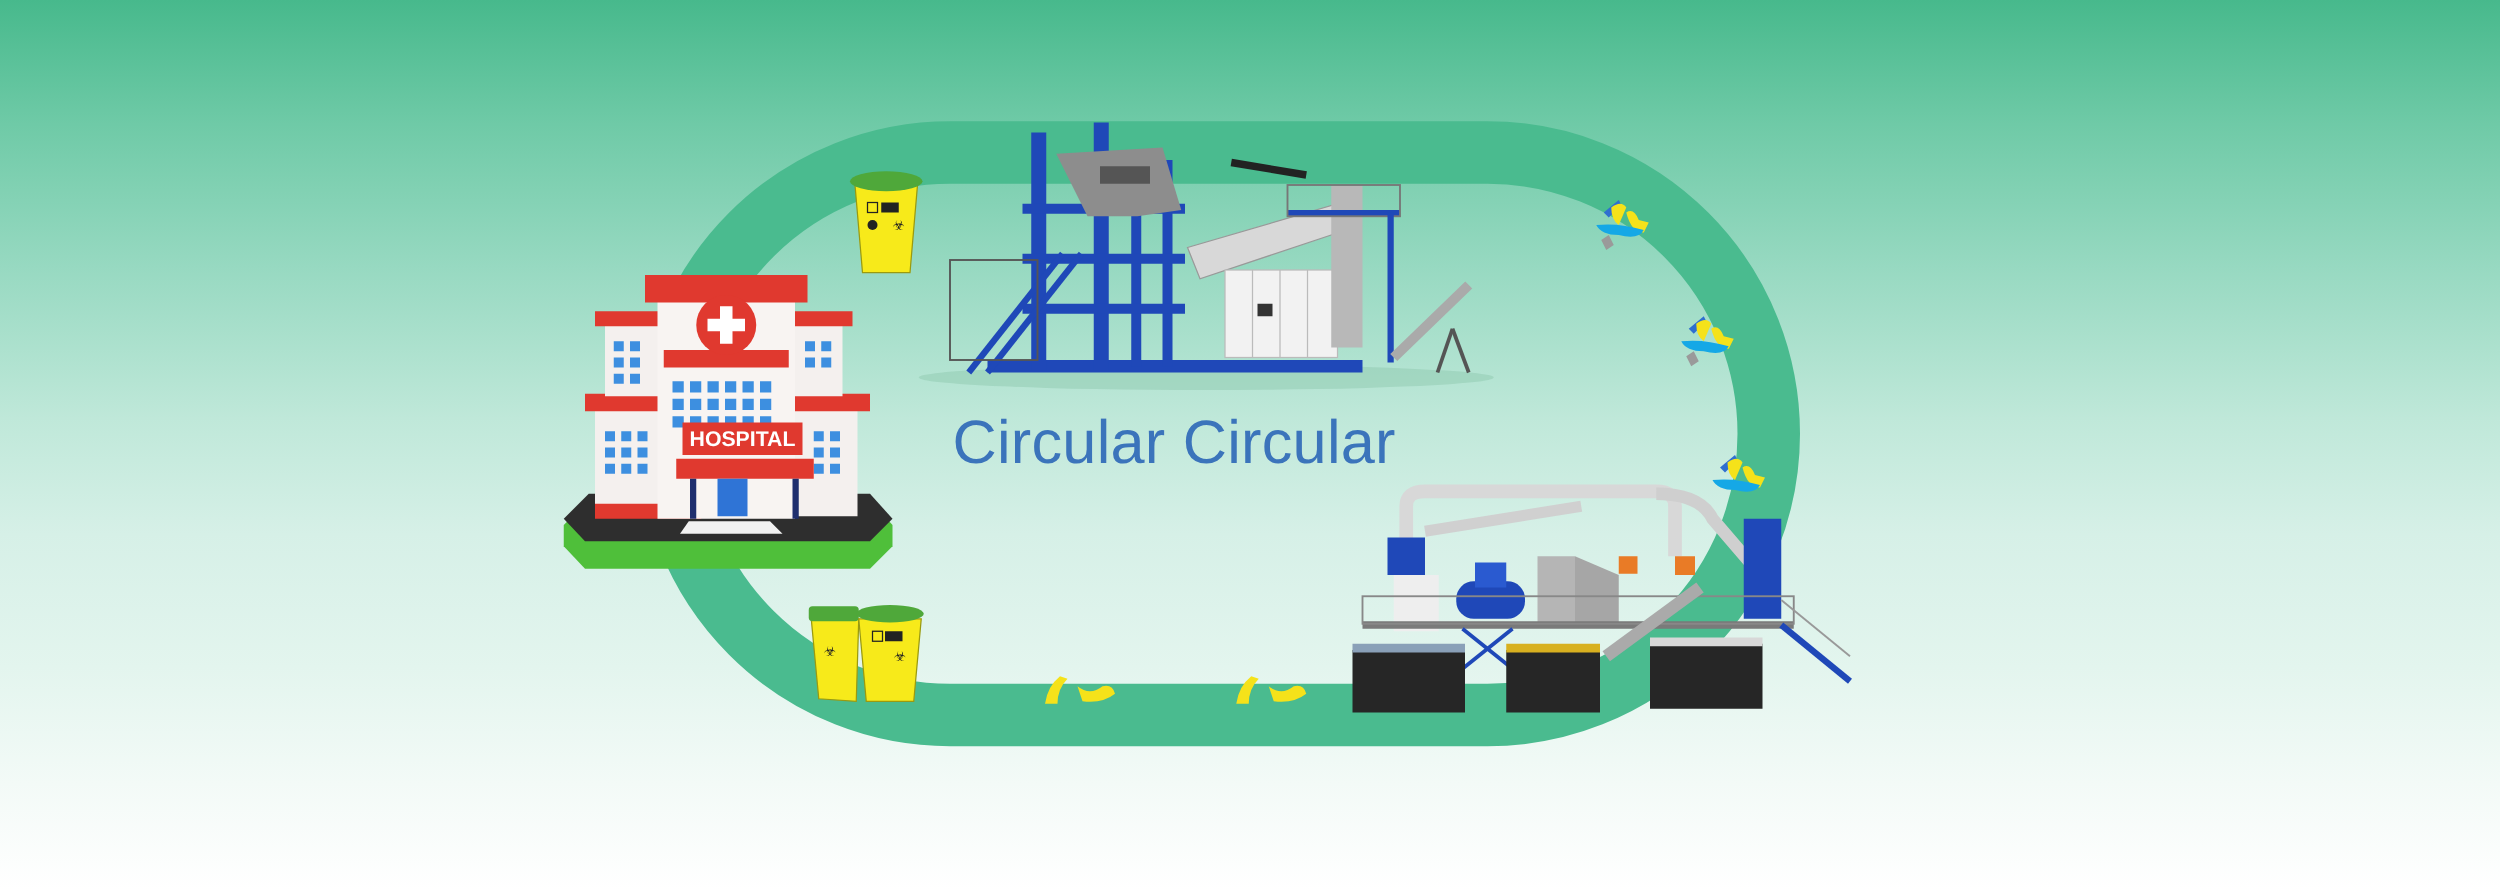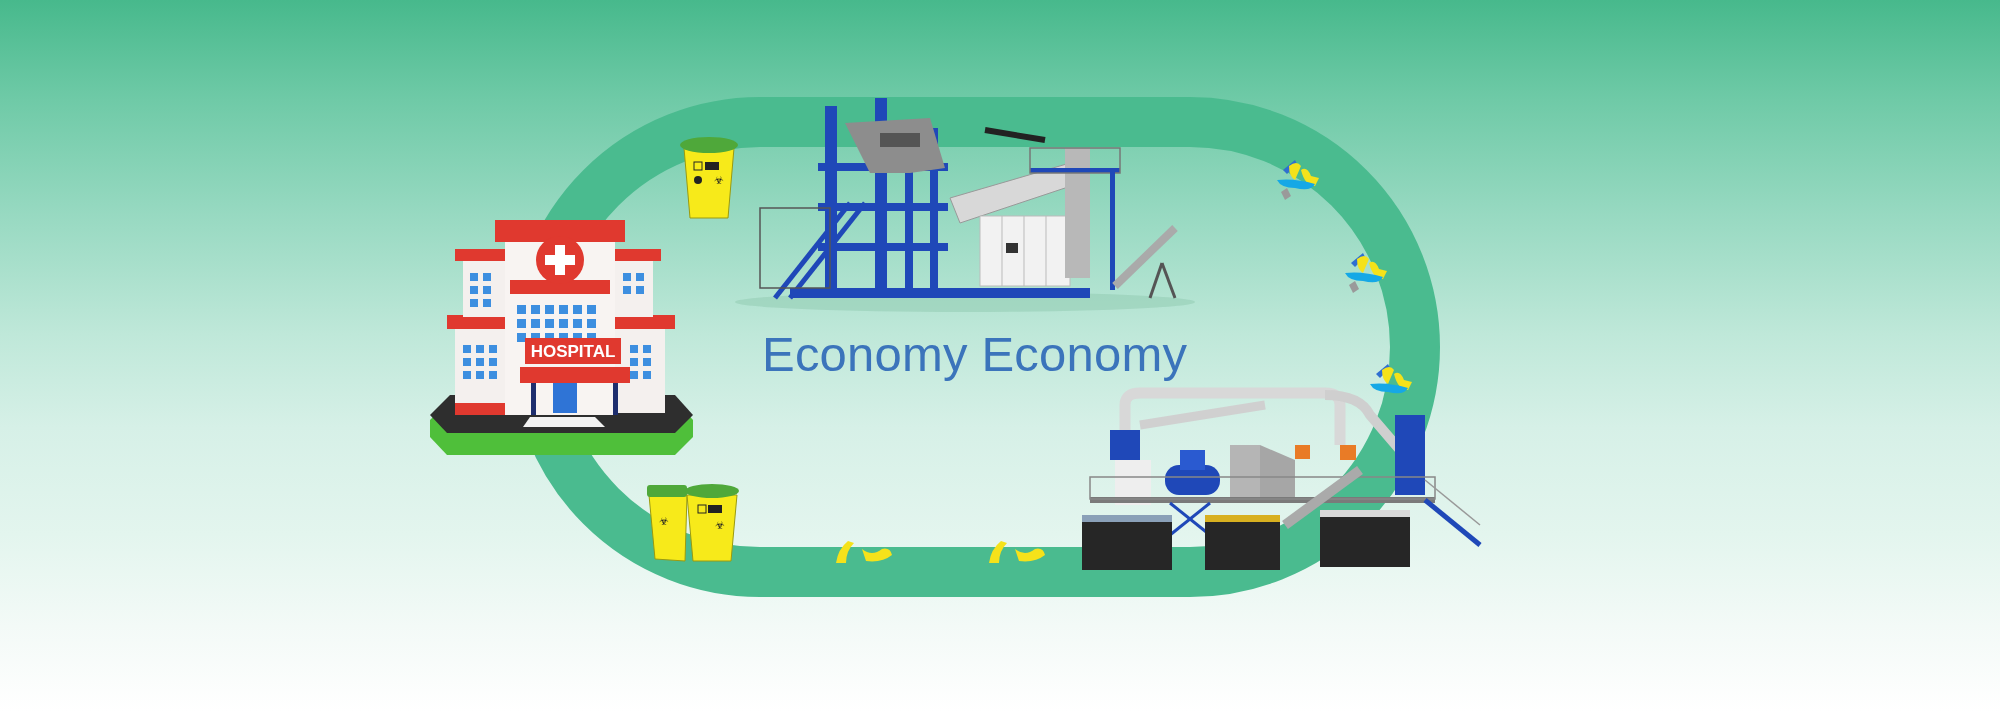--- a/index.html
+++ b/index.html
@@ -15,21 +15,21 @@
 <body>
 
 <div class="stage">
 
   <div class="abs track" style="left:0;top:0;width:2000px;height:712px;">
     <svg width="2000" height="712" viewBox="0 0 2000 712">
       <path d="M760,122 L1190,122 A225,225 0 0 1 1190,572 L760,572 A225,225 0 0 1 760,122 Z" fill="none" stroke="#4abb8f" stroke-width="50"></path>
     </svg>
   </div>
 
-  <div class="abs" style="left:425px;top:205px;width:270px;height:260px;">
+  <div class="abs" style="left:446px;top:205px;width:270px;height:260px;">
     <svg width="270" height="260" viewBox="0 0 270 260">
 
       <polygon points="5,215 25,195 250,195 268,215 268,232 250,250 22,250 5,232" fill="#4fbf3a"></polygon>
       <polygon points="5,210 25,190 250,190 268,210 250,228 22,228" fill="#2e2e2e"></polygon>
       <polygon points="105,212 170,212 180,222 98,222" fill="#f2f2f2"></polygon>
 
       <rect x="30" y="118" width="85" height="90" fill="#f4f0ee"></rect>
       <rect x="22" y="110" width="100" height="14" fill="#e0392f"></rect>
       <rect x="30" y="198" width="85" height="12" fill="#e0392f"></rect>
       <rect x="38" y="50" width="70" height="62" fill="#f4f0ee"></rect>
@@ -242,15 +242,15 @@
       <path d="M30,12 Q40,20 50,12 Q58,10 60,18 Q50,26 34,24 Z" fill="#f5e21a"></path>
     </svg>
   </div>
   <div class="particle" style="left:985px;top:537px;">
     <svg width="64" height="30" viewBox="0 0 64 30">
       <path d="M4,26 Q6,12 16,4 L22,6 Q14,14 14,26 Z" fill="#f5e21a"></path>
       <path d="M30,12 Q40,20 50,12 Q58,10 60,18 Q50,26 34,24 Z" fill="#f5e21a"></path>
     </svg>
   </div>
 
-  <div class="title">Economy Economy</div>
+  <div class="title">Circular Circular</div>
 
 </div>
 
 </body></html>

